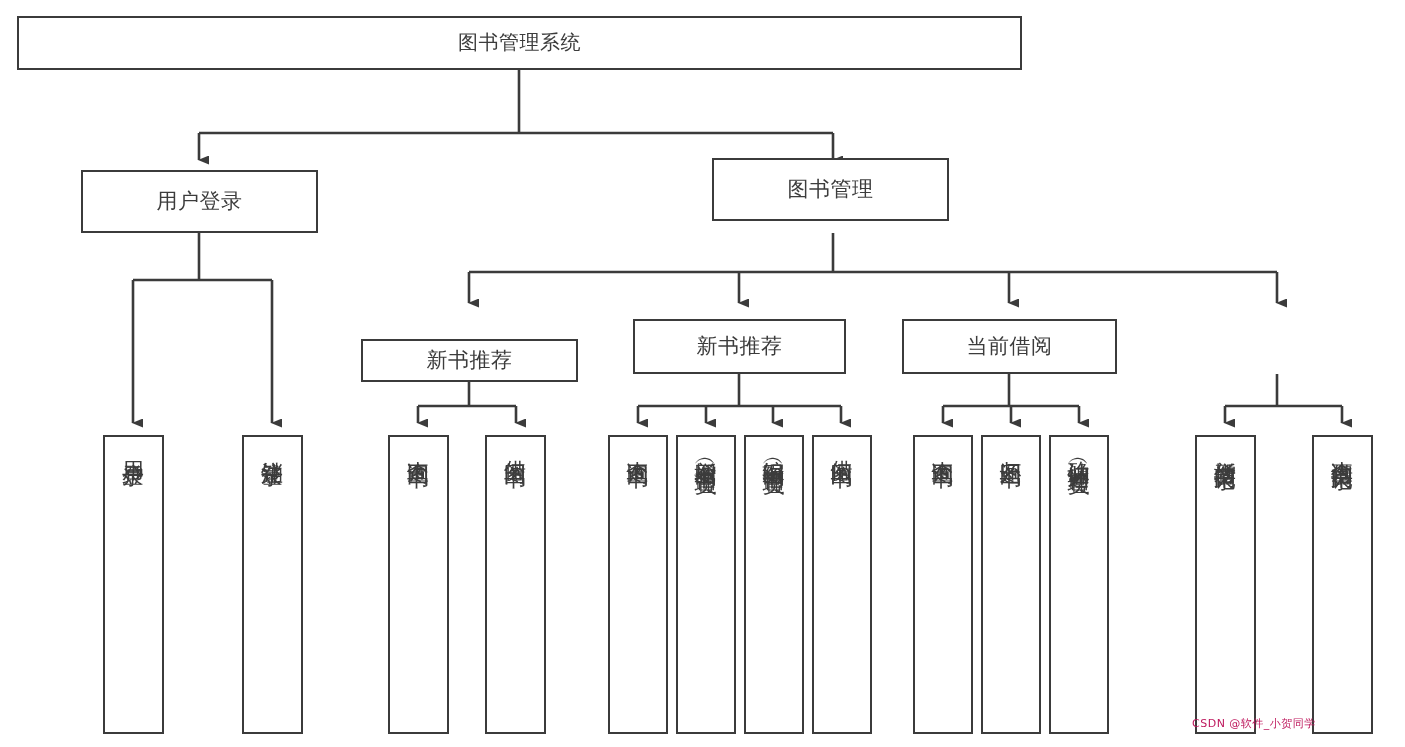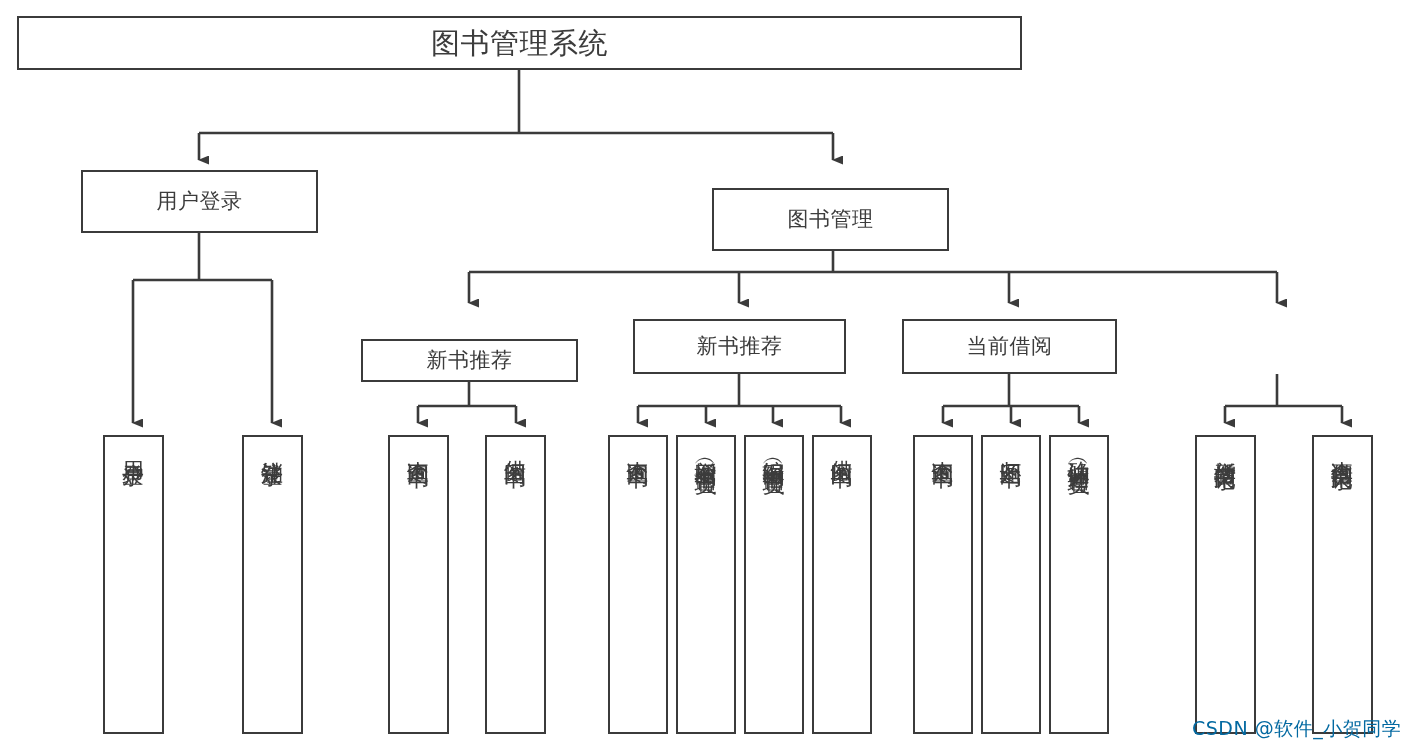--- a/index.html
+++ b/index.html
@@ -42,21 +42,21 @@
     line-height: 1.18;
     white-space: nowrap;
     color: #3c3c3c;
   }
   
   .node.horiz .node-label {
     font-size: 21px;
     letter-spacing: 0.5px;
   }
   .node.root .node-label {
-    font-size: 29px;
+    font-size: 20px;
   }
   
   .node.vert {
     align-items: flex-start;
     justify-content: center;
     padding-top: 6px;
   }
   .node.vert .node-label {
     writing-mode: vertical-rl;
     text-orientation: upright;
@@ -64,22 +64,22 @@
     letter-spacing: 2px;
     line-height: 1.05;
     white-space: pre-line;
     max-height: 270px;
   }
   .node.vert.tall .node-label {
     max-height: 282px;
   }
   #watermark {
     position: absolute;
-    color: #0369a1;
-    font-size: 19px;
+    color: #be185d;
+    font-size: 11px;
     letter-spacing: 0.5px;
     white-space: nowrap;
     user-select: none;
   }
 </style>
 </head>
 <body>
 
 <div id="diagram-root">
 
@@ -133,21 +133,21 @@
     </g>
   </svg>
 
   <div class="node horiz root" style="left:17px; top:16px; width:1005px; height:54px;">
     <span class="node-label">图书管理系统</span>
   </div>
 
   <div class="node horiz" style="left:81px; top:170px; width:237px; height:63px;">
     <span class="node-label">用户登录</span>
   </div>
-  <div class="node horiz" style="left:712px; top:188px; width:237px; height:63px;">
+  <div class="node horiz" style="left:712px; top:158px; width:237px; height:63px;">
     <span class="node-label">图书管理</span>
   </div>
 
   <div class="node horiz" style="left:361px; top:319px; width:217px; height:43px;margin-top:20px;">
     <span class="node-label">新书推荐</span>
   </div>
   <div class="node horiz" style="left:633px; top:319px; width:213px; height:55px;">
     <span class="node-label">新书推荐</span>
   </div>
   <div class="node horiz" style="left:902px; top:319px; width:215px; height:55px;">

